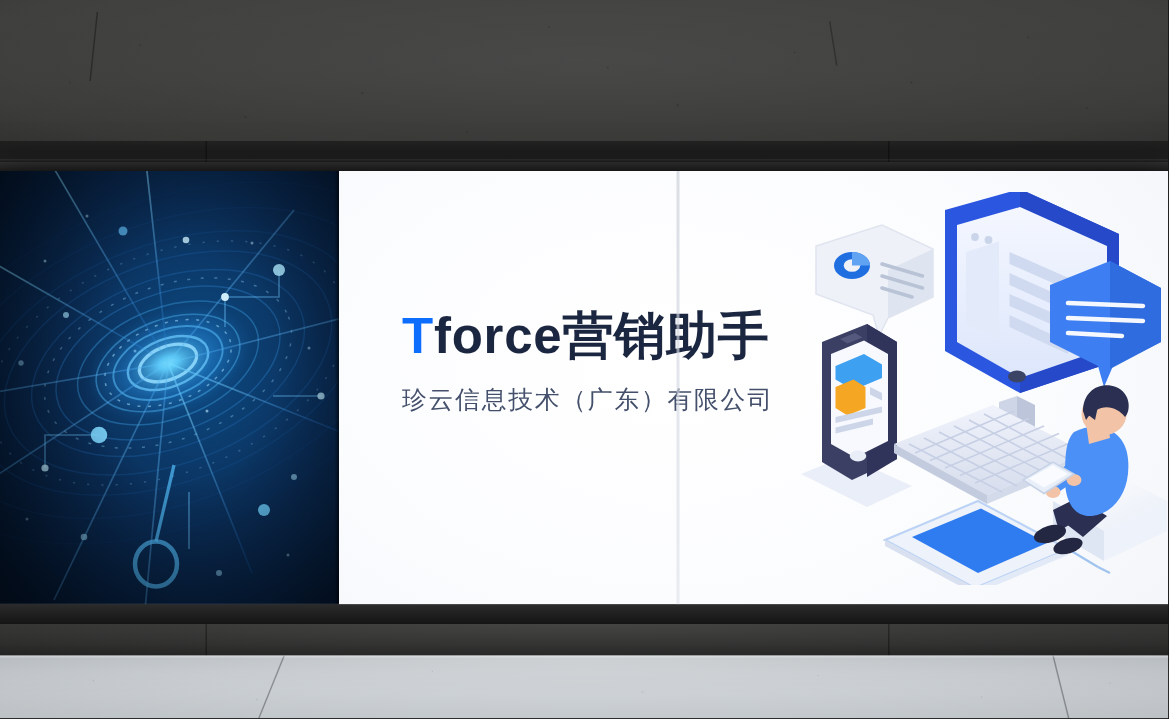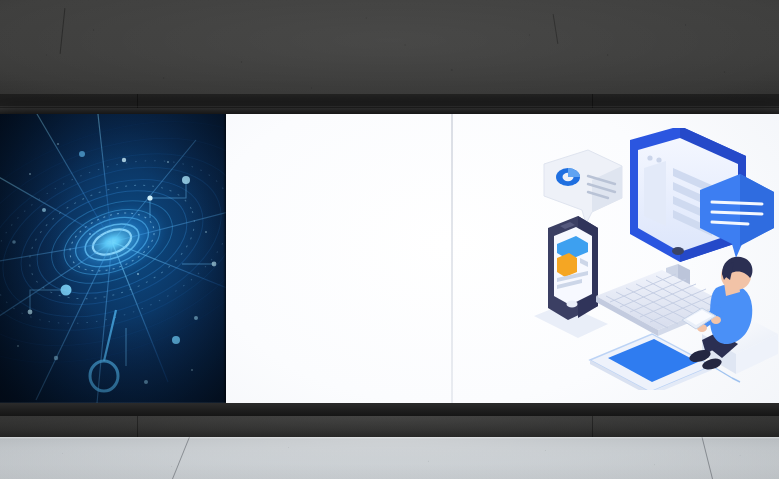--- a/index.html
+++ b/index.html
@@ -209,20 +209,26 @@
           <circle cx="90" cy="120" r="1" opacity=".6"></circle>
         </g>
       </svg>
       <div class="tech-glow"></div>
       <div class="tech-vignette"></div>
       <div class="tech-edge"></div>
     </div>
 
     <div class="white-panel">
 
+      <div class="headline-wrap">
+        <div class="headline">
+          <span class="t-blue">T</span><span class="t-dark">force营销助手</span>
+        </div>
+        <div class="subline">珍云信息技术（广东）有限公司</div>
+      </div>
 
       <div class="illo">
         <svg width="252" height="262" viewBox="0 0 252 262">
           <defs>
             <linearGradient id="scr" x1="0" y1="0" x2="0" y2="1">
               <stop offset="0%" stop-color="#f4f7ff"></stop>
               <stop offset="100%" stop-color="#dde6fb"></stop>
             </linearGradient>
             <linearGradient id="plat" x1="0" y1="0" x2="1" y2="1">
               <stop offset="0%" stop-color="#ffffff"></stop>

